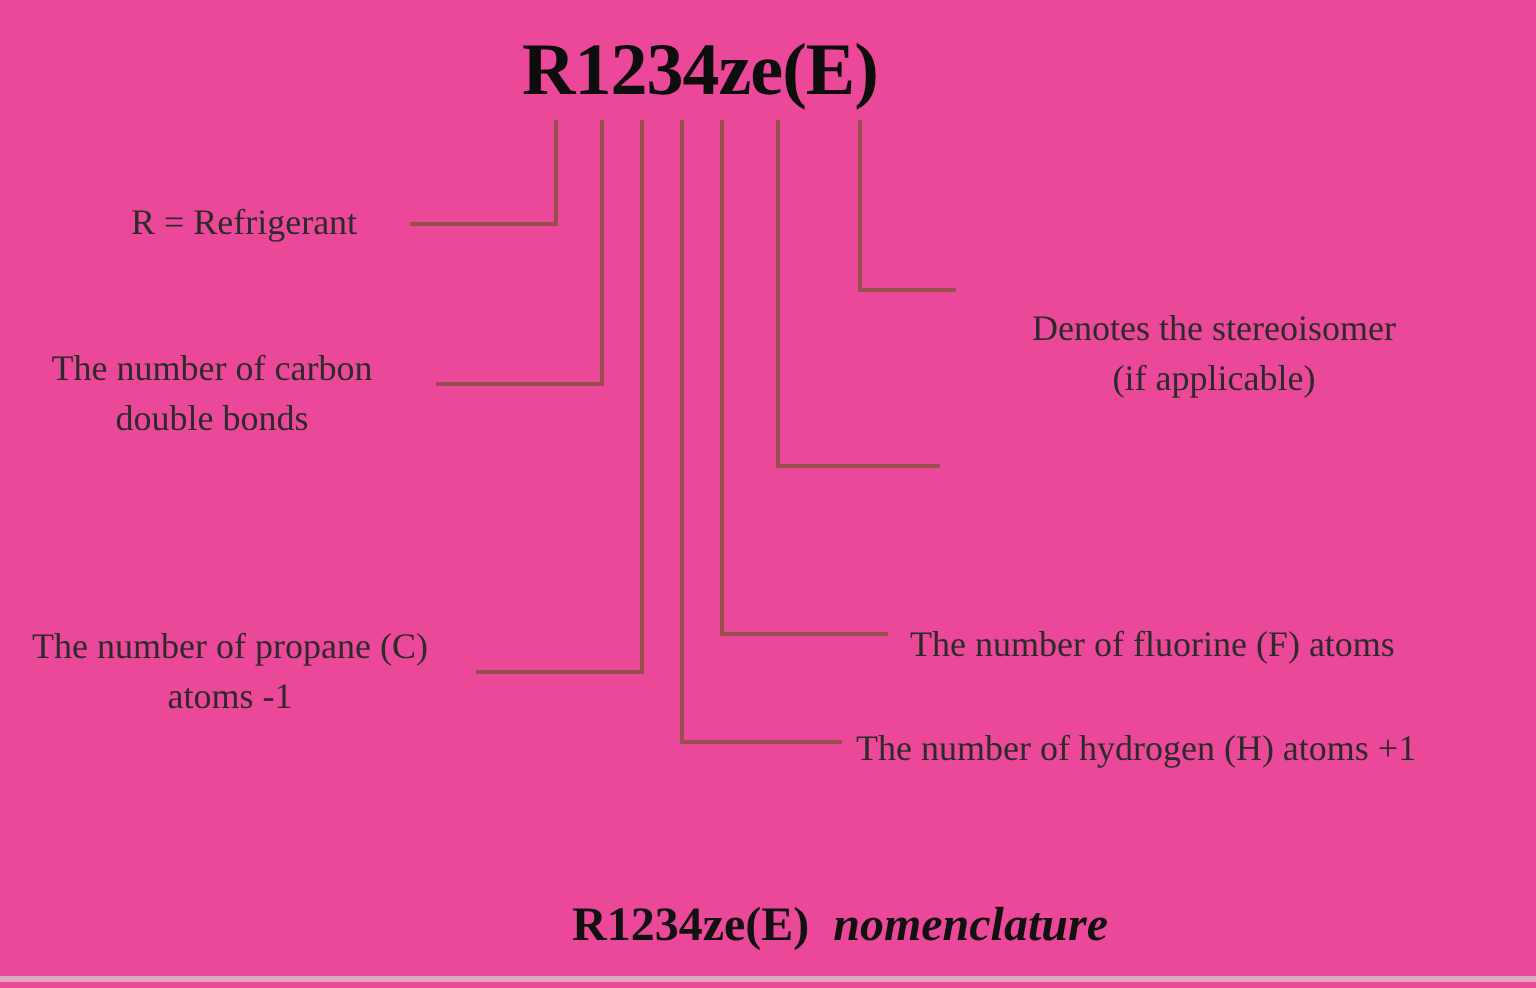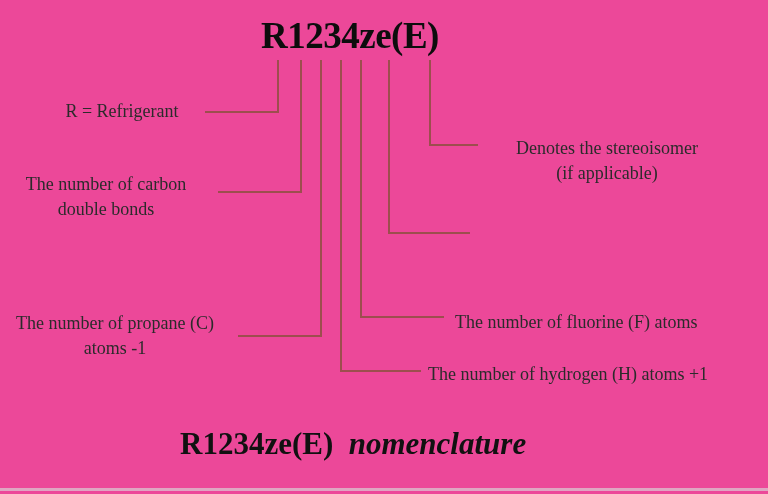--- a/index.html
+++ b/index.html
@@ -38,23 +38,24 @@
     font-size: 18px;
     line-height: 25px;
     color: #2b2b2b;
     text-align: center;
     white-space: nowrap;
   }
   .lbl span { display: block; }
   .caption {
     position: absolute;
     left: 180px;
-    top: 426px;
+    top: 450px;
     width: 480px;
-    font-size: 31px;
+    text-align: center;
+    font-size: 24px;
     font-weight: bold;
     color: #111111;
     white-space: nowrap;
   }
   .caption .it { font-style: italic; }
   .bottom-band {
     position: absolute;
     left: 0;
     width: 768px;
     top: 488px;
@@ -96,21 +97,21 @@
   <div class="lbl" style="left:8px; top:172px; width:196px;">
     <span>The number of carbon</span>
     <span>double bonds</span>
   </div>
 
   <div class="lbl" style="left:4px; top:311px; width:222px;">
     <span>The number of propane (C)</span>
     <span>atoms -1</span>
   </div>
 
-  <div class="lbl" style="left:496px; top:136px; width:222px;">
+  <div class="lbl" style="left:496px; top:152px; width:222px;">
     <span>Denotes the stereoisomer</span>
     <span>(if applicable)</span>
   </div>
 
 
   <div class="lbl" style="left:455px; top:310px; text-align:left;">The number of fluorine (F) atoms</div>
 
   <div class="lbl" style="left:428px; top:362px; text-align:left;">The number of hydrogen (H) atoms +1</div>
 
   <div class="caption"><span style="display:inline;">R1234ze(E)</span><span style="display:inline;">&nbsp; </span><span class="it" style="display:inline;">nomenclature</span></div>

